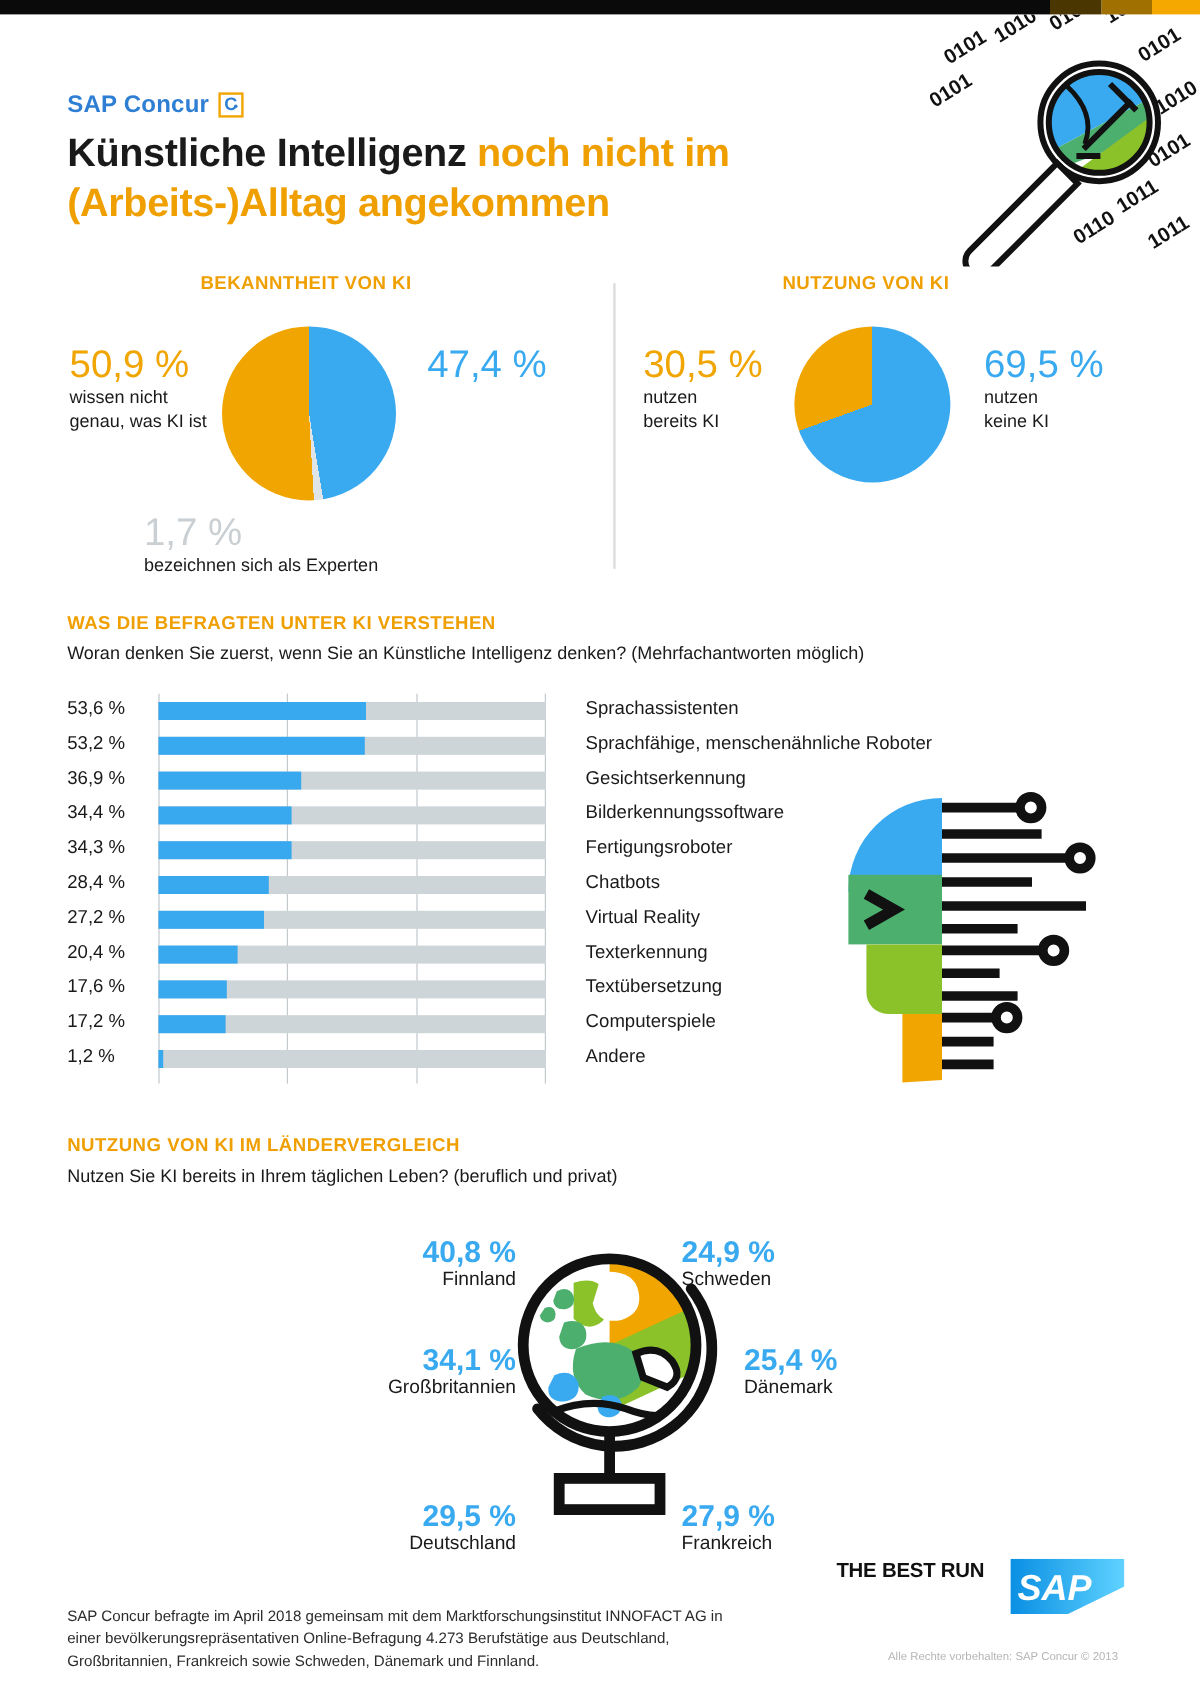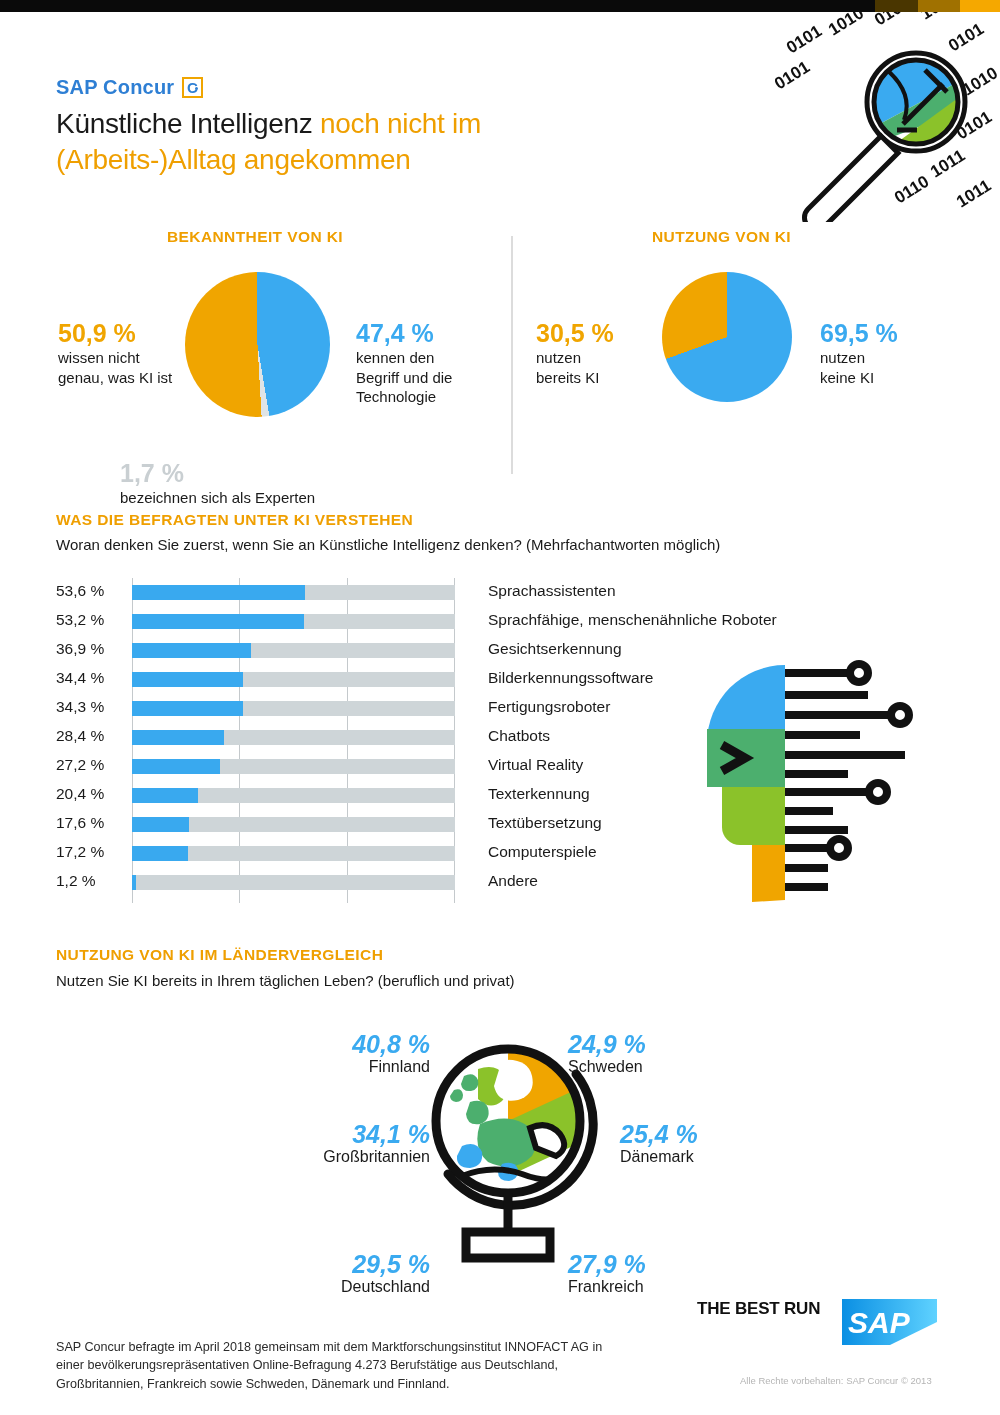--- a/index.html
+++ b/index.html
@@ -21,42 +21,42 @@
   .brand { position:absolute; left:56px; top:76px; display:flex; align-items:center; gap:8px;justify-content:center; }
   .brand-text { color:#2e7fd4; font-size:20px; font-weight:bold; letter-spacing:.2px; }
   .brand-mark {
     width:21px; height:21px; border:2.5px solid #f0a500; display:flex;
     align-items:center; justify-content:center; position:relative;
   }
   .brand-mark .c { color:#2e7fd4; font-size:15px; font-weight:bold; line-height:1; margin-right:1px; }
   .brand-mark .dot { width:3px; height:3px; border-radius:50%; background:#2e7fd4; position:absolute; right:3px; top:8px; }
 
   .headline { position:absolute; left:56px; top:106px; width:720px;
-    font-size:28px; line-height:1.28; font-weight:normal; letter-spacing:-.3px; }
+    font-size:33px; line-height:1.28; font-weight:bold; letter-spacing:-.3px; }
   .headline .dark { color:#1a1a1a; }
   .headline .gold { color:#ef9f00; }
 
   
   .hero-art { position:absolute; right:0; top:12px; width:225px; height:210px; }
 
   
   .sec-title { color:#ef9f00; font-weight:bold; font-size:15.5px; letter-spacing:.4px; }
   .sec-sub   { color:#1a1a1a; font-size:15px; }
 
   
   .pies { position:absolute; left:12px; top:228px; width:1000px; height:260px; }
   .pie-head-left  { position:absolute; left:155px; top:0; }
   .pie-head-right { position:absolute; left:640px; top:0; }
   .vdivider { position:absolute; left:499px; top:8px; width:2px; height:238px; background:#dcdcdc; }
 
   .pie { border-radius:50%; position:relative; }
   .pie1 { position:absolute; left:185px; top:272px; width:145px; height:145px; }
   .pie2 { position:absolute; left:662px; top:272px; width:130px; height:130px; }
 
-  .stat-num { font-weight:bold; font-size:25px; line-height:1.15;margin-top:34px; }
+  .stat-num { font-weight:normal; font-size:32px; line-height:1.15; }
   .stat-num.blue { color:#3aaaf0; }
   .stat-num.gold { color:#f0a500; }
   .stat-num.grey { color:#c9cfd2; }
   .stat-txt { font-size:15px; line-height:1.32; color:#1a1a1a; }
 
   .l1 { position:absolute; left:58px;  top:285px; width:130px; text-align:left; }
   .r1 { position:absolute; left:356px; top:285px; width:130px; text-align:left; }
   .b1 { position:absolute; left:120px; top:425px; width:280px; }
   .l2 { position:absolute; left:536px; top:285px; width:118px; text-align:left; }
   .r2 { position:absolute; left:820px; top:285px; width:120px; text-align:left; }
@@ -78,21 +78,21 @@
 
   
   .head-art { position:absolute; left:700px; top:655px; width:255px; height:250px; }
 
   
   .ctry-title { position:absolute; left:56px; top:946px; }
   .ctry-sub   { position:absolute; left:56px; top:972px; }
 
   .globe { position:absolute; left:418px; top:1024px; width:180px; height:250px; }
   .cstat { position:absolute; }
-  .cstat .num { font-weight:bold; font-size:25px; color:#3aaaf0; line-height:1.12;font-style:italic; }
+  .cstat .num { font-weight:bold; font-size:25px; color:#3aaaf0; line-height:1.12; }
   .cstat .nm  { font-size:16px; color:#1a1a1a; }
   .c-fi { left:300px; top:1030px; width:130px; text-align:right; }
   .c-se { left:568px; top:1030px; width:150px; text-align:left; }
   .c-gb { left:250px; top:1120px; width:180px; text-align:right; }
   .c-dk { left:620px; top:1120px; width:150px; text-align:left; }
   .c-de { left:290px; top:1250px; width:140px; text-align:right; }
   .c-fr { left:568px; top:1250px; width:150px; text-align:left; }
 
   
   .bestrun { position:absolute; left:697px; top:1299px; display:flex; align-items:flex-start; gap:22px; }
@@ -177,23 +177,20 @@
 <div class="pie pie1" id="pie-awareness" style="background: conic-gradient(rgb(58, 170, 240) 0deg, rgb(58, 170, 240) 170.64deg, rgb(223, 228, 230) 170.64deg, rgb(223, 228, 230) 176.76deg, rgb(240, 165, 0) 176.76deg, rgb(240, 165, 0) 360deg);"></div>
 <div class="pie pie2" id="pie-usage" style="background: conic-gradient(rgb(58, 170, 240) 0deg, rgb(58, 170, 240) 250.2deg, rgb(240, 165, 0) 250.2deg, rgb(240, 165, 0) 360deg);"></div>
 
 <div class="l1">
   <div class="stat-num gold">50,9 %</div>
   <div class="stat-txt" style="white-space:pre-line">wissen nicht
 genau, was KI ist</div>
 </div>
 <div class="r1">
   <div class="stat-num blue">47,4 %</div>
-  <div class="stat-txt" style="white-space:pre-line">kennen den
-Begriff und die
-Technologie</div>
 </div>
 <div class="b1">
   <div class="stat-num grey">1,7 %</div>
   <div class="stat-txt">bezeichnen sich als Experten</div>
 </div>
 <div class="l2">
   <div class="stat-num gold">30,5 %</div>
   <div class="stat-txt" style="white-space:pre-line">nutzen
 bereits KI</div>
 </div>

